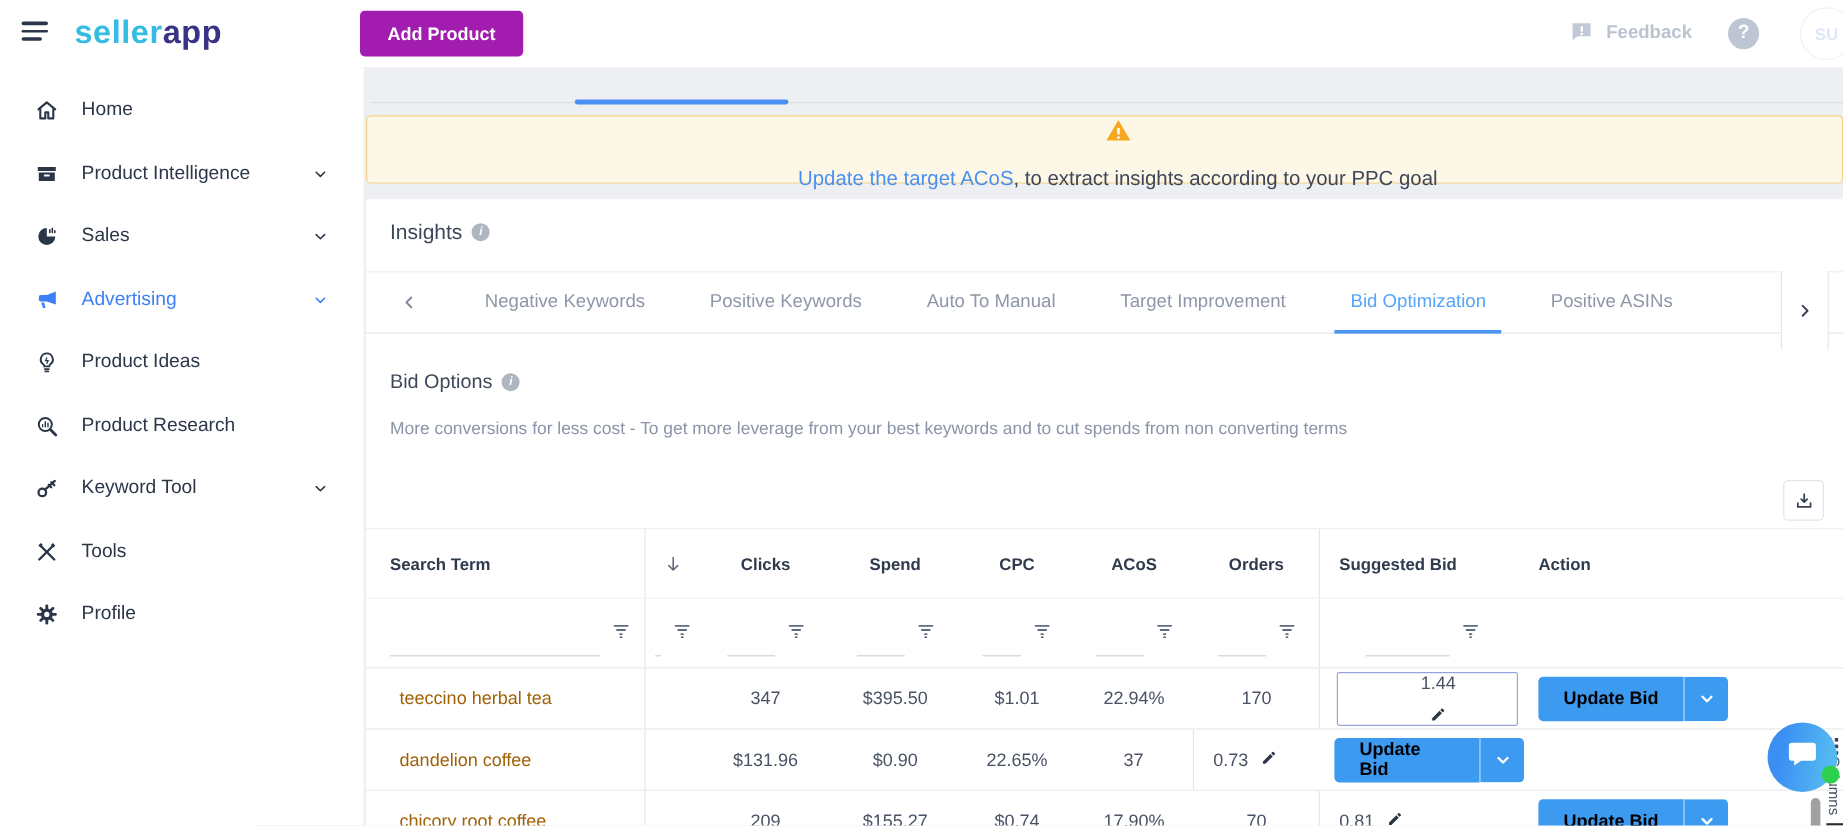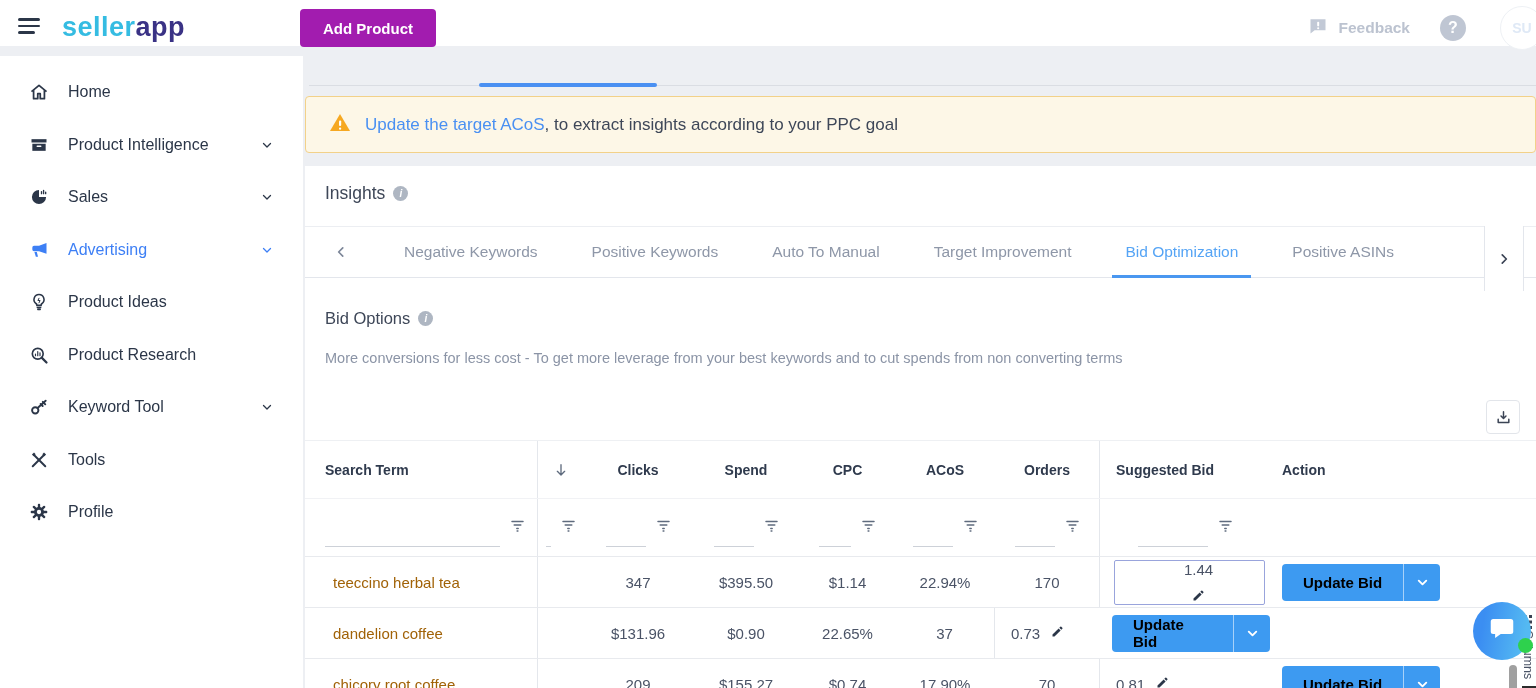--- a/index.html
+++ b/index.html
@@ -1,21 +1,21 @@
 <!DOCTYPE html>
 <html lang="en"><head>
 <meta charset="utf-8">
 <style>
   * { margin:0; padding:0; box-sizing:border-box; }
   html,body { width:1536px; height:688px; }
   body { font-family:"Liberation Sans","DejaVu Sans",sans-serif; background:#edeff3; }
   #app { position:relative; width:1536px; height:688px; overflow:hidden; background:#edeff3; }
 
   
-  .topbar { position:absolute; top:0; left:0; right:0; height:46px; background:#fff; z-index:30; }
+  .topbar { position:absolute; top:0; left:0; right:0; height:56px; background:#fff; z-index:30; }
   .hamburger { position:absolute; left:18px; top:18px; width:22px; height:20px; cursor:pointer; }
   .hamburger i { display:block; height:2.5px; background:#2b3648; border-radius:2px; margin-bottom:4px; }
   .hamburger i:nth-child(3){ width:78%; }
   .logo { position:absolute; left:62px; top:12px; font-size:27px; font-weight:600; letter-spacing:.5px; }
   .logo .p1 { color:#35bce2; }
   .logo .p2 { color:#3a3285; }
   .add-product { position:absolute; left:300px; top:9px; height:38px; padding:0 23px; background:#a21caf; color:#fff;
     font-size:15px; font-weight:bold; border:none; border-radius:4px; display:flex; align-items:center; cursor:pointer; }
   .feedback { position:absolute; right:126px; top:0; height:56px; display:flex; align-items:center; gap:10px; cursor:pointer; }
   .feedback .fb-label { color:#bcc3d0; font-size:15.5px; font-weight:bold; }
@@ -31,21 +31,21 @@
   .side-item .s-label { font-size:16px; color:#2b3648; flex:1; }
   .side-item.active .s-label { color:#3d7ff5; }
   .side-item .chev { margin-right:30px; display:flex; }
 
   
   .main { position:absolute; left:303px; top:56px; right:0; bottom:0; background:#edeff3; }
   .top-hairline { position:absolute; top:29px; left:6px; right:0; height:1px; background:#dadde3; }
   .top-indicator { position:absolute; top:27px; left:176px; width:178px; height:3.5px; background:#4a90f2; border-radius:2px; }
 
   .warn-banner { position:absolute; top:40px; left:2px; right:0; height:57px; background:#fdf7e7; border:1px solid #f2d189;
-    border-radius:4px; display:flex; align-items:center; padding-left:22px; gap:13px; }
+    border-radius:4px; display:flex; align-items:center; padding-left:22px; gap:13px;flex-direction:column; }
   .warn-banner .w-link { color:#4a90f2; font-size:17px; cursor:pointer; }
   .warn-banner .w-rest { color:#3e4758; font-size:17px; }
 
   .card { position:absolute; top:110px; left:2px; right:0; bottom:-10px; background:#fff; }
   .insights-head { position:absolute; top:17px; left:20px; display:flex; align-items:center; gap:8px; }
   .insights-title { font-size:17.5px; color:#3e4758; }
   .info-icon { width:15px; height:15px; border-radius:50%; background:#aeb6c2; color:#fff; font-size:10px; font-weight:bold;
     display:flex; align-items:center; justify-content:center; font-style:italic; }
 
   .tabs-row { position:absolute; top:60px; left:0; right:0; height:52px; border-top:1px solid #eceef2; border-bottom:1px solid #e3e6ec;
@@ -386,21 +386,21 @@
                 </svg></span>
           </div>
           <div class="cell"></div>
         </div>
 
         <div class="trow tdata">
           <div class="cell td c-term v1">teeccino herbal tea</div>
           <div class="cell td c-num"></div>
           <div class="cell td c-num">347</div>
           <div class="cell td c-num">$395.50</div>
-          <div class="cell td c-num">$1.14</div>
+          <div class="cell td c-num">$1.01</div>
           <div class="cell td c-num">22.94%</div>
           <div class="cell td c-num v2">170</div>
           <div class="cell td">
             <span class="bid-box">
               <span>1.44</span>
               <span><svg width="15" height="15" viewBox="0 0 24 24" fill="#2b3648">
                     <path d="M4 16.8V20h3.2L17 10.2 13.8 7 4 16.8z"></path>
                     <path d="M14.9 5.9l3.2 3.2 1.6-1.6a1.1 1.1 0 0 0 0-1.6l-1.6-1.6a1.1 1.1 0 0 0-1.6 0l-1.6 1.6z"></path>
                   </svg></span>
             </span>

